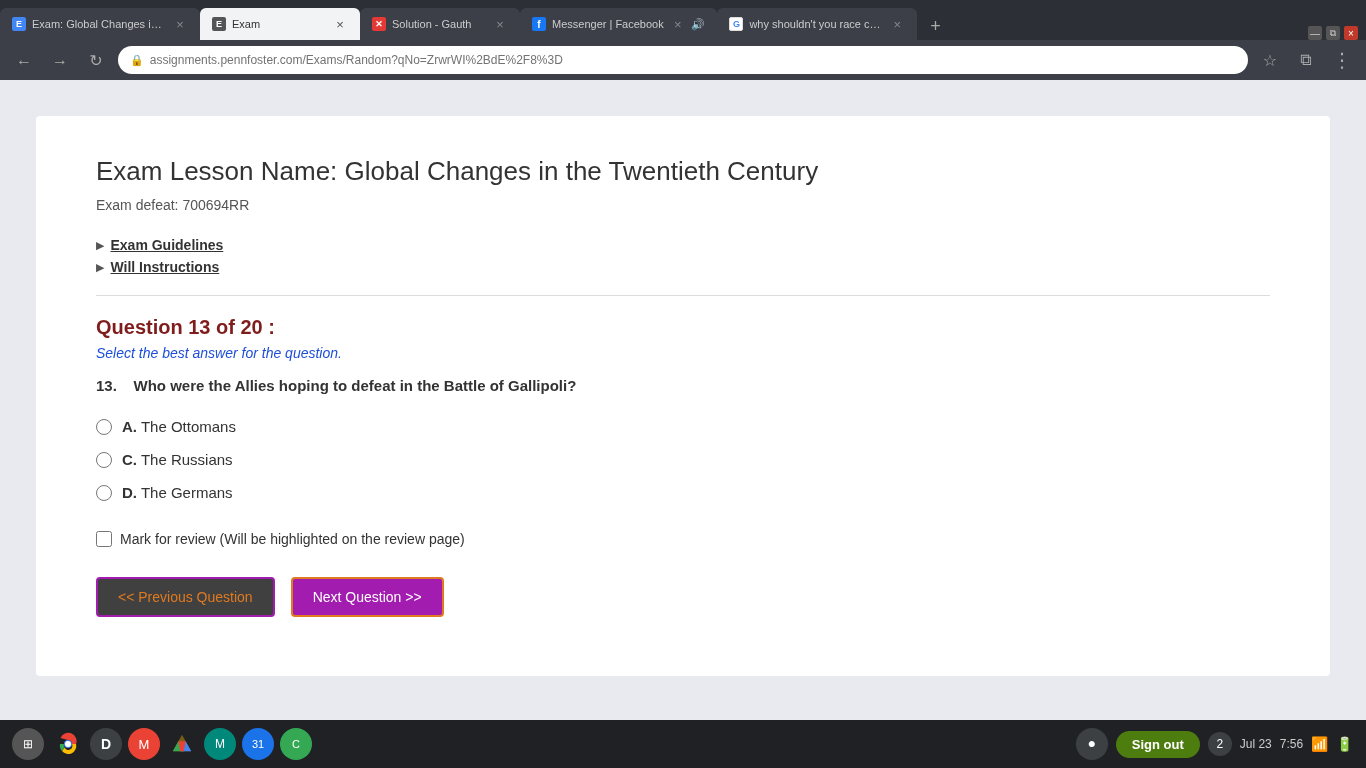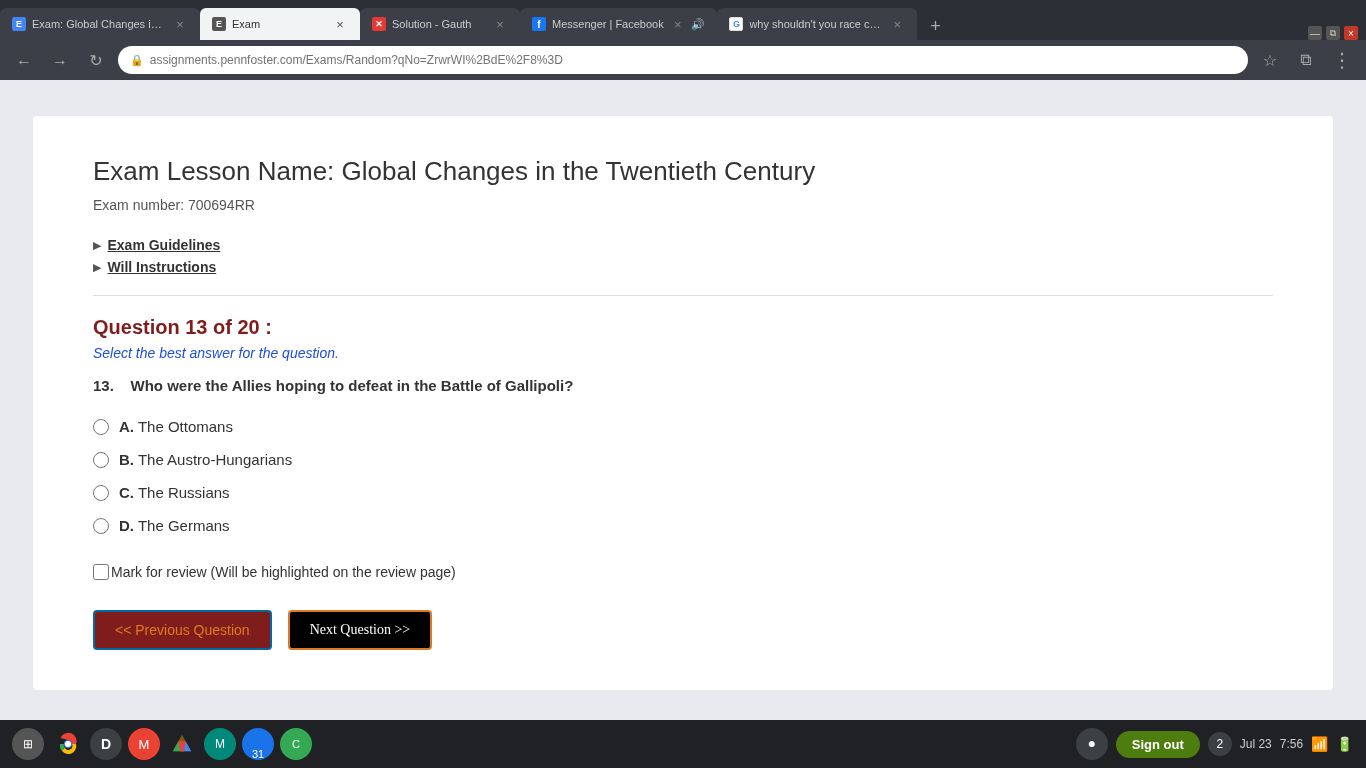--- a/index.html
+++ b/index.html
@@ -19,46 +19,46 @@
     .address-bar-row { display: flex; align-items: center; background: #3c3f47; padding: 6px 10px; gap: 8px; height: 40px; }
     .nav-btn { width: 28px; height: 28px; display: flex; align-items: center; justify-content: center; color: #aaa; font-size: 16px; cursor: pointer; border-radius: 50%; }
     .address-box { flex: 1; background: #fff; border-radius: 20px; height: 28px; display: flex; align-items: center; padding: 0 12px; font-size: 12px; color: #333; gap: 6px; }
     .address-box .lock-icon { color: #666; font-size: 11px; }
     .address-text { flex: 1; font-size: 12px; color: #737373; }
     .star-btn { color: #aaa; font-size: 16px; cursor: pointer; width: 28px; height: 28px; display: flex; align-items: center; justify-content: center; }
     .ext-btn { color: #aaa; font-size: 16px; cursor: pointer; width: 28px; height: 28px; display: flex; align-items: center; justify-content: center; }
     .menu-btn { color: #aaa; font-size: 20px; cursor: pointer; width: 28px; height: 28px; display: flex; align-items: center; justify-content: center; }
 
     
-    .page-content { background: #e8eaf0; padding: 16px; height: calc(768px - 80px - 48px); overflow-y: auto; margin-top: 20px; }
+    .page-content { background: #e8eaf0; padding: 36px; height: calc(768px - 80px - 48px); overflow-y: auto; }
     .exam-card { background: #fff; border-radius: 4px; padding: 40px 60px; max-width: 1300px; margin: 0 auto; min-height: 560px; }
 
     .exam-title { font-size: 26px; font-weight: normal; color: #333; margin-bottom: 10px; }
     .exam-number { font-size: 14px; color: #555; margin-bottom: 24px; }
 
     .expandable { display: flex; align-items: center; gap: 6px; margin-bottom: 6px; cursor: pointer; }
     .expandable .arrow { color: #555; font-size: 11px; }
     .expandable .label { font-size: 14px; font-weight: bold; color: #333; text-decoration: underline; }
 
     .divider { border: none; border-top: 1px solid #ddd; margin: 20px 0; }
 
     .question-header { font-size: 20px; font-weight: bold; color: #7f1d1d; margin-bottom: 6px; }
     .question-instruction { font-size: 14px; color: #1d4ed8; font-style: italic; margin-bottom: 16px; }
     .question-text { font-size: 15px; font-weight: bold; color: #333; margin-bottom: 24px; }
 
     .answer-options { display: flex; flex-direction: column; gap: 16px; margin-bottom: 30px; }
     .answer-option { display: flex; align-items: center; gap: 10px; font-size: 15px; color: #333; }
     .answer-option input[type="radio"] { width: 16px; height: 16px; cursor: pointer; accent-color: #555; }
 
-    .review-row { display: flex; align-items: center; gap: 2px; margin-bottom: 30px; font-size: 14px; color: #333; }
+    .review-row { display: flex; align-items: center; gap: 8px; margin-bottom: 30px; font-size: 14px; color: #333; }
     .review-row input[type="checkbox"] { width: 16px; height: 16px; cursor: pointer; }
 
     .button-row { display: flex; gap: 16px; }
-    .btn-prev { background: #7f1d1d; border: 2px solid #0369a1; color: #e07a20; padding: 10px 20px; font-size: 14px; border-radius: 4px; cursor: pointer; }
-    .btn-next { background: #000000; border: 2px solid #e07a20; color: #fff; padding: 10px 20px; font-size: 14px; border-radius: 4px; cursor: pointer; font-family: Liberation Serif, serif; }
+    .btn-prev { background: #404040; border: 2px solid #a21caf; color: #e07a20; padding: 10px 20px; font-size: 14px; border-radius: 4px; cursor: pointer; }
+    .btn-next { background: #a21caf; border: 2px solid #e07a20; color: #fff; padding: 10px 20px; font-size: 14px; border-radius: 4px; cursor: pointer; }
 
     
     .taskbar { background: #202124; height: 48px; display: flex; align-items: center; padding: 0 12px; gap: 8px; position: fixed; bottom: 0; width: 1366px; }
     .taskbar-left { display: flex; align-items: center; gap: 4px; }
     .taskbar-circle { width: 32px; height: 32px; border-radius: 50%; background: #3c4043; display: flex; align-items: center; justify-content: center; color: #fff; font-size: 12px; cursor: pointer; }
     .taskbar-spacer { flex: 1; }
     .taskbar-center { display: flex; align-items: center; gap: 6px; }
     .taskbar-icon { width: 32px; height: 32px; border-radius: 50%; display: flex; align-items: center; justify-content: center; cursor: pointer; }
     .taskbar-right { display: flex; align-items: center; gap: 8px; }
     .sign-out-btn { background: #4d7c0f; color: #fff; border: none; border-radius: 20px; padding: 6px 16px; font-size: 13px; font-weight: bold; cursor: pointer; }
@@ -128,21 +128,21 @@
     <div class="star-btn">☆</div>
     <div class="ext-btn">⧉</div>
     <div class="menu-btn">⋮</div>
   </div>
 </div>
 
 <div class="page-content">
   <div class="exam-card">
 
     <h1 class="exam-title">Exam Lesson Name: Global Changes in the Twentieth Century</h1>
-    <p class="exam-number">Exam number: 700694RR</p>
+    <p class="exam-number">Exam defeat: 700694RR</p>
 
     <div class="expandable">
       <span class="arrow">▶</span>
       <span class="label">Exam Guidelines</span>
     </div>
     <div class="expandable">
       <span class="arrow">▶</span>
       <span class="label">Will Instructions</span>
     </div>
 
@@ -154,24 +154,20 @@
     <p class="question-text">
       <span>13.</span>
       &nbsp;&nbsp;
       <span>Who were the Allies hoping to defeat in the Battle of Gallipoli?</span>
     </p>
 
     <div class="answer-options">
       <label class="answer-option">
         <input type="radio" name="answer" value="A" style="">
         <span><strong>A.</strong> The Ottomans</span>
-      </label>
-      <label class="answer-option">
-        <input type="radio" name="answer" value="B" style="">
-        <span><strong>B.</strong> The Austro-Hungarians</span>
       </label>
       <label class="answer-option">
         <input type="radio" name="answer" value="C" style="">
         <span><strong>C.</strong> The Russians</span>
       </label>
       <label class="answer-option">
         <input type="radio" name="answer" value="D" style="">
         <span><strong>D.</strong> The Germans</span>
       </label>
     </div>
@@ -220,21 +216,21 @@
         <path d="M2 20 L8 9 L14 20 Z" fill="#34a853"></path>
         <path d="M16 9 L22 20 L10 20 Z" fill="#4285f4"></path>
         <polygon points="8,9 16,9 14,20 10,20" fill="#ea4335"></polygon>
       </svg>
     </div>
 
     <div class="taskbar-icon" style="background:#00897b;border-radius:50%;">
       <span style="color:#fff;font-size:12px;">M</span>
     </div>
 
-    <div class="taskbar-icon" style="background:#1a73e8;border-radius:50%;align-items:flex-end;">
+    <div class="taskbar-icon" style="background:#1a73e8;border-radius:50%;">
       <span style="color:#fff;font-size:11px;">31</span>
     </div>
 
     <div class="taskbar-icon" style="background:#34a853;border-radius:50%;">
       <span style="color:#fff;font-size:11px;">C</span>
     </div>
   </div>
 
   <div class="taskbar-spacer"></div>
 

